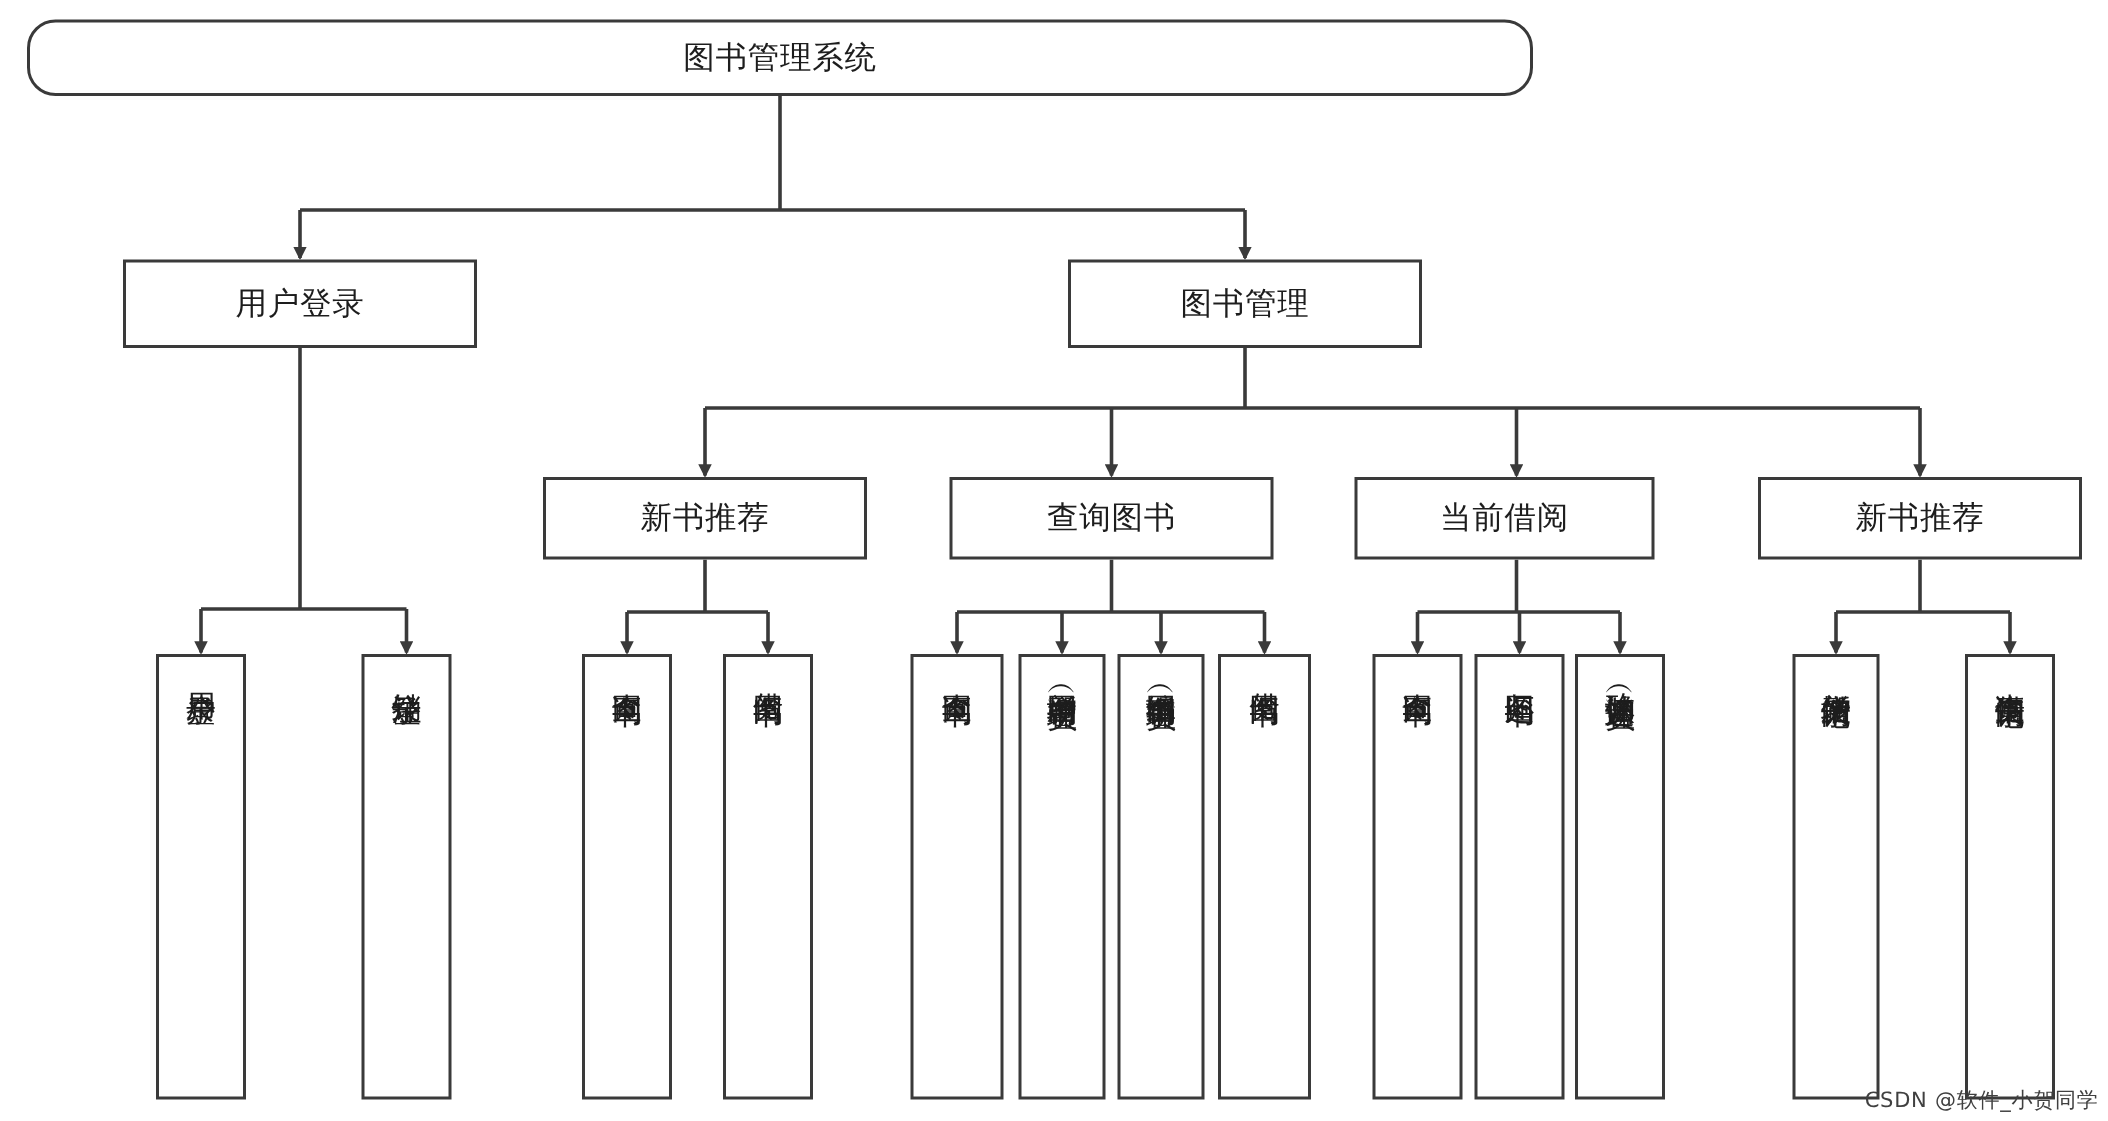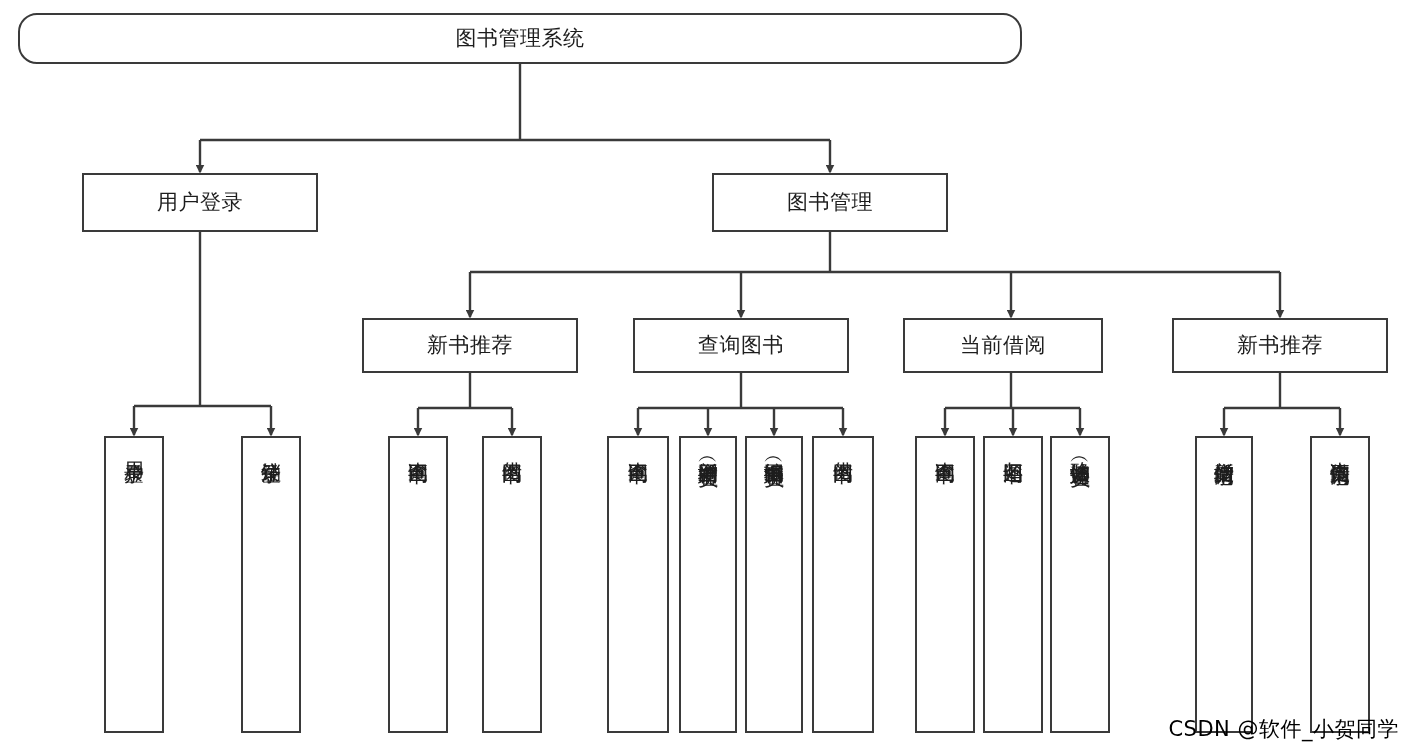--- a/index.html
+++ b/index.html
@@ -57,22 +57,22 @@
     font-size: 20px;
     line-height: 1.45;
     letter-spacing: 1px;
     white-space: pre;
     text-align: left;
   }
   .watermark {
     position: absolute;
     right: 6px;
     bottom: 4px;
-    font-size: 21px;
-    color: #000000;
+    font-size: 14px;
+    color: #404040;
     white-space: nowrap;
     letter-spacing: 0.5px;
   }
 </style>
 </head>
 <body>
 
 <div id="canvas">
 
   <svg id="edges" viewBox="0 0 1405 747" preserveAspectRatio="none" xmlns="http://www.w3.org/2000/svg">

